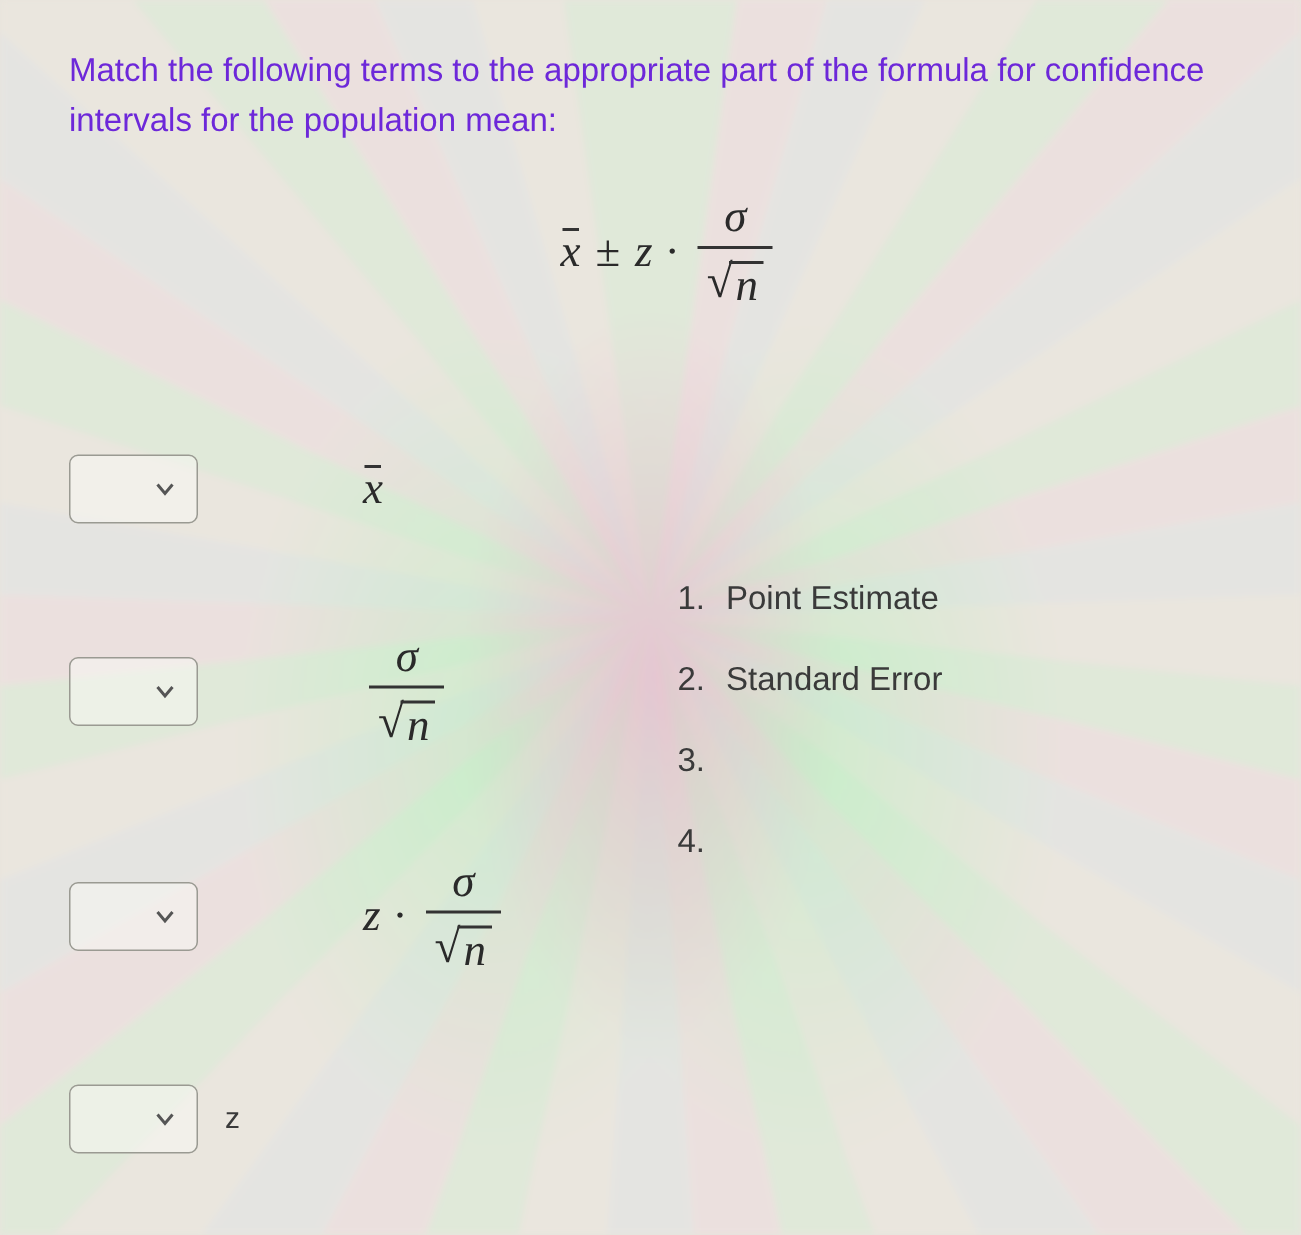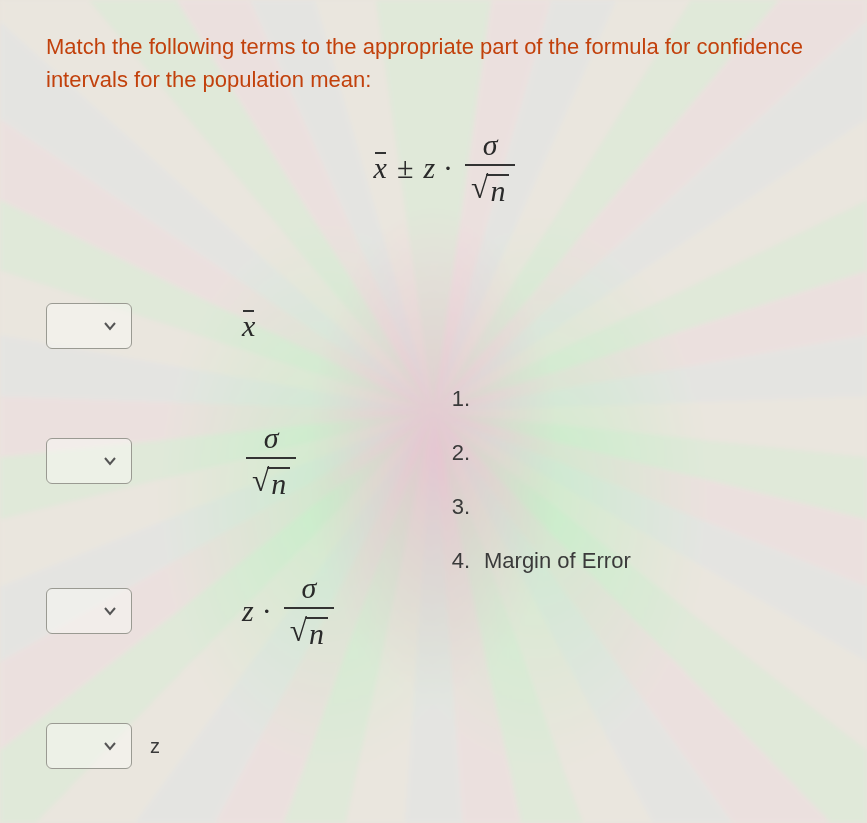--- a/index.html
+++ b/index.html
@@ -37,21 +37,21 @@
     z-index: 1;
   }
   .content {
     position: relative;
     z-index: 2;
     padding: 30px 20px 0 46px;
   }
   .prompt {
     font-size: 22px;
     line-height: 1.5;
-    color: #c2410c;
+    color: #6d28d9;
     margin-bottom: 34px;
   }
   .formula-row {
     display: flex;
     justify-content: center;
     align-items: center;
     margin-bottom: 60px;
     font-family: "Times New Roman", serif;
     font-style: italic;
     font-size: 30px;
@@ -258,27 +258,28 @@
         </div>
         <span class="z-label">z</span>
       </div>
 
     </div>
 
     <div class="right-col">
       <ol>
         <li>
           <span class="num">1.</span>
+          <span>Point Estimate</span>
         </li>
         <li>
           <span class="num">2.</span>
+          <span>Standard Error</span>
         </li>
         <li>
           <span class="num">3.</span>
         </li>
         <li>
           <span class="num">4.</span>
-          <span>Margin of Error</span>
         </li>
       </ol>
     </div>
   </div>
 </div>
 
 </body></html>

